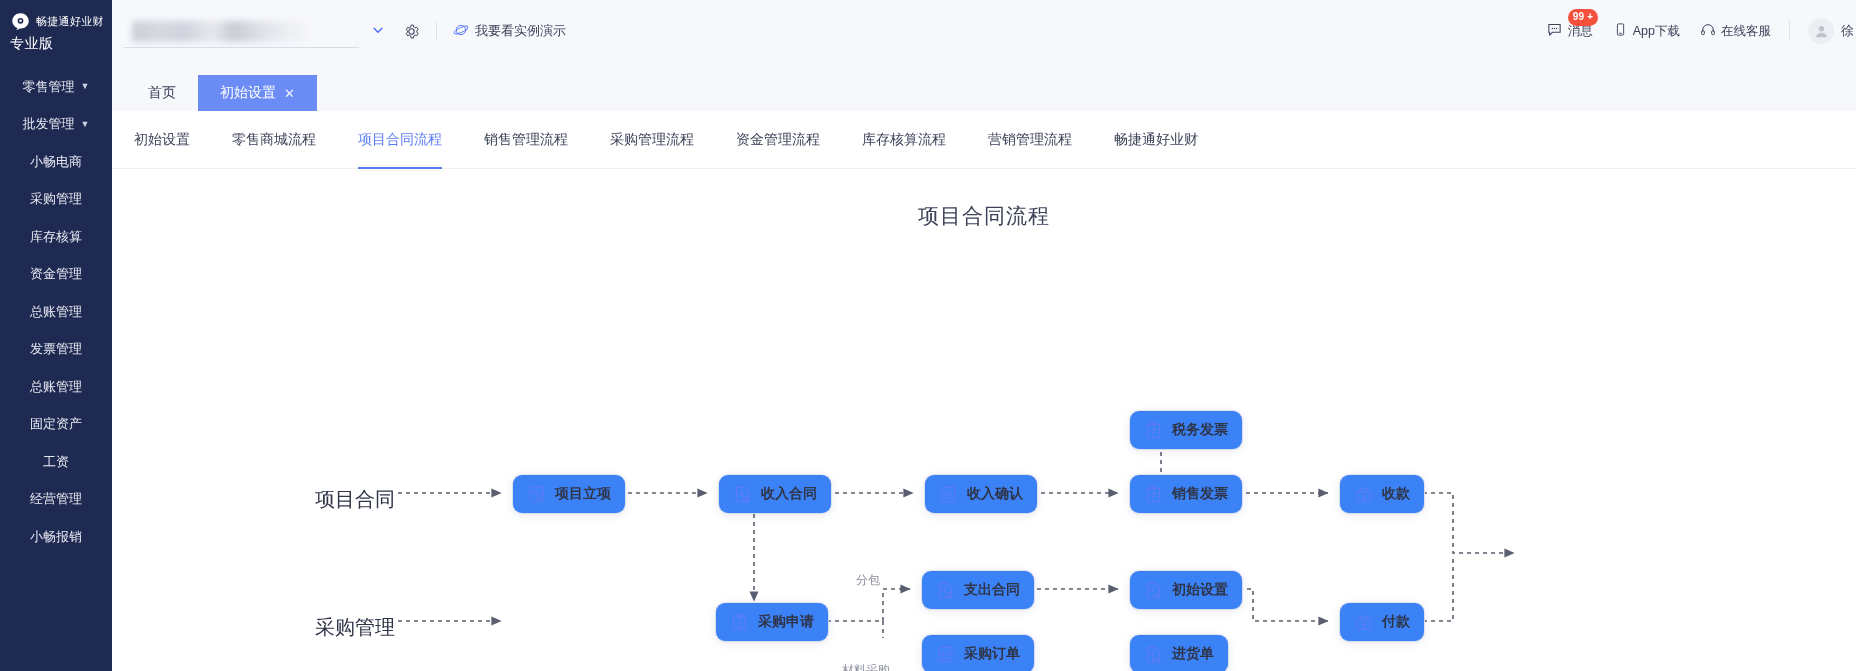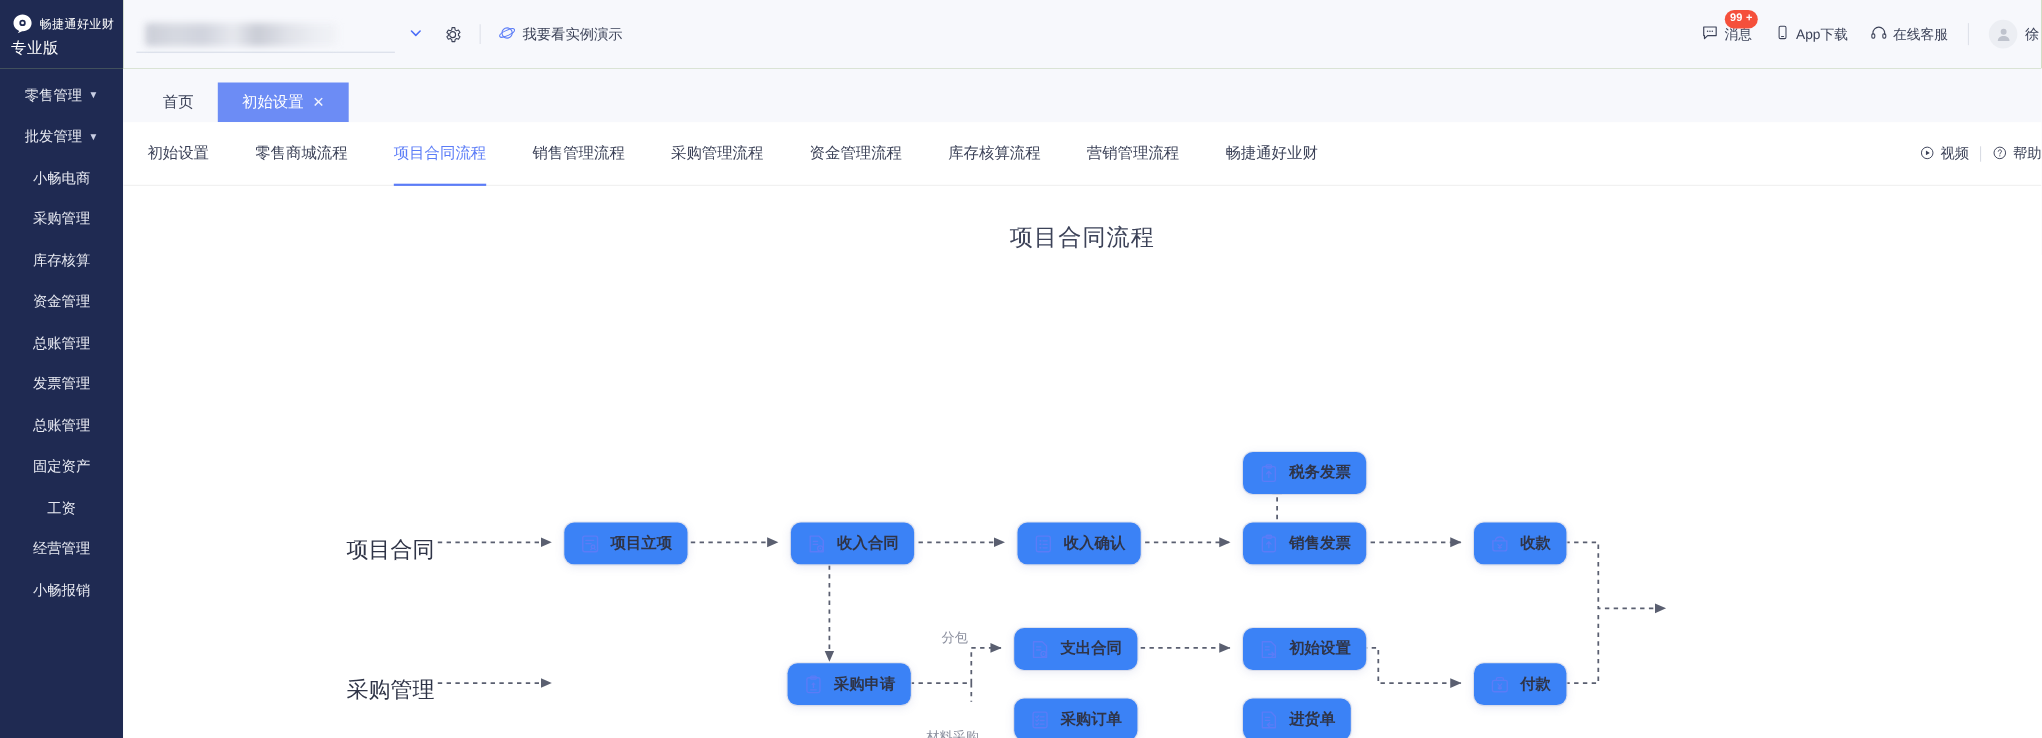--- a/index.html
+++ b/index.html
@@ -320,42 +320,20 @@
           <div class="stab">
               <span>库存核算流程</span>
             </div>
           <div class="stab">
               <span>营销管理流程</span>
             </div>
           <div class="stab">
               <span>畅捷通好业财</span>
             </div>
 
-          <div class="subtabs-right">
-            <div class="srlink">
-              <span>
-                <svg width="14" height="14" viewBox="0 0 24 24">
-                  <circle cx="12" cy="12" r="9" fill="none" stroke="#3c4258" stroke-width="1.5"></circle>
-                  <path d="M10 8.4 L16 12 L10 15.6 Z" fill="#3c4258"></path>
-                </svg>
-              </span>
-              <span>视频</span>
-            </div>
-            <span class="srsep"></span>
-            <div class="srlink">
-              <span>
-                <svg width="14" height="14" viewBox="0 0 24 24">
-                  <circle cx="12" cy="12" r="9" fill="none" stroke="#3c4258" stroke-width="1.5"></circle>
-                  <path d="M9.6 9.4a2.5 2.5 0 114.1 2.1c-.9.7-1.6 1.2-1.6 2.2" fill="none" stroke="#3c4258" stroke-width="1.5" stroke-linecap="round"></path>
-                  <circle cx="12" cy="16.6" r="1" fill="#3c4258"></circle>
-                </svg>
-              </span>
-              <span>帮助</span>
-            </div>
-          </div>
         </div>
 
         <div class="flow-title">项目合同流程</div>
 
         <div class="flow-area">
 
           <svg class="flow-svg" viewBox="0 0 1744 400">
             <defs>
               <marker id="ah" markerWidth="7" markerHeight="7" refX="6" refY="3.2" orient="auto">
                 <path d="M0,0.4 L6.4,3.2 L0,6 Z" fill="#5a5f70"></path>

